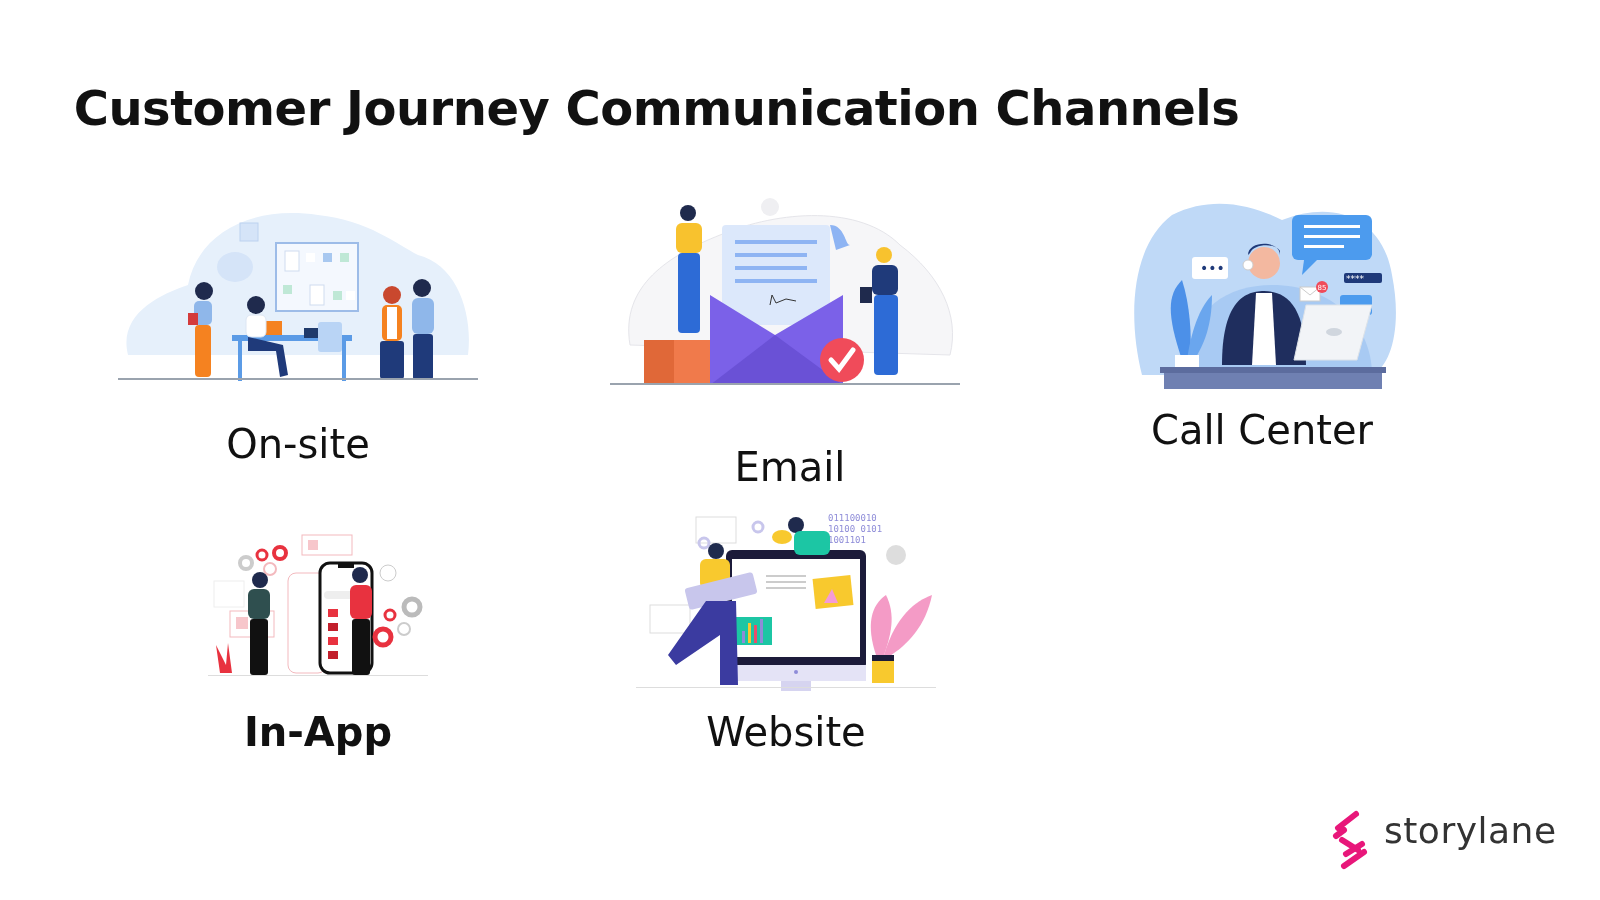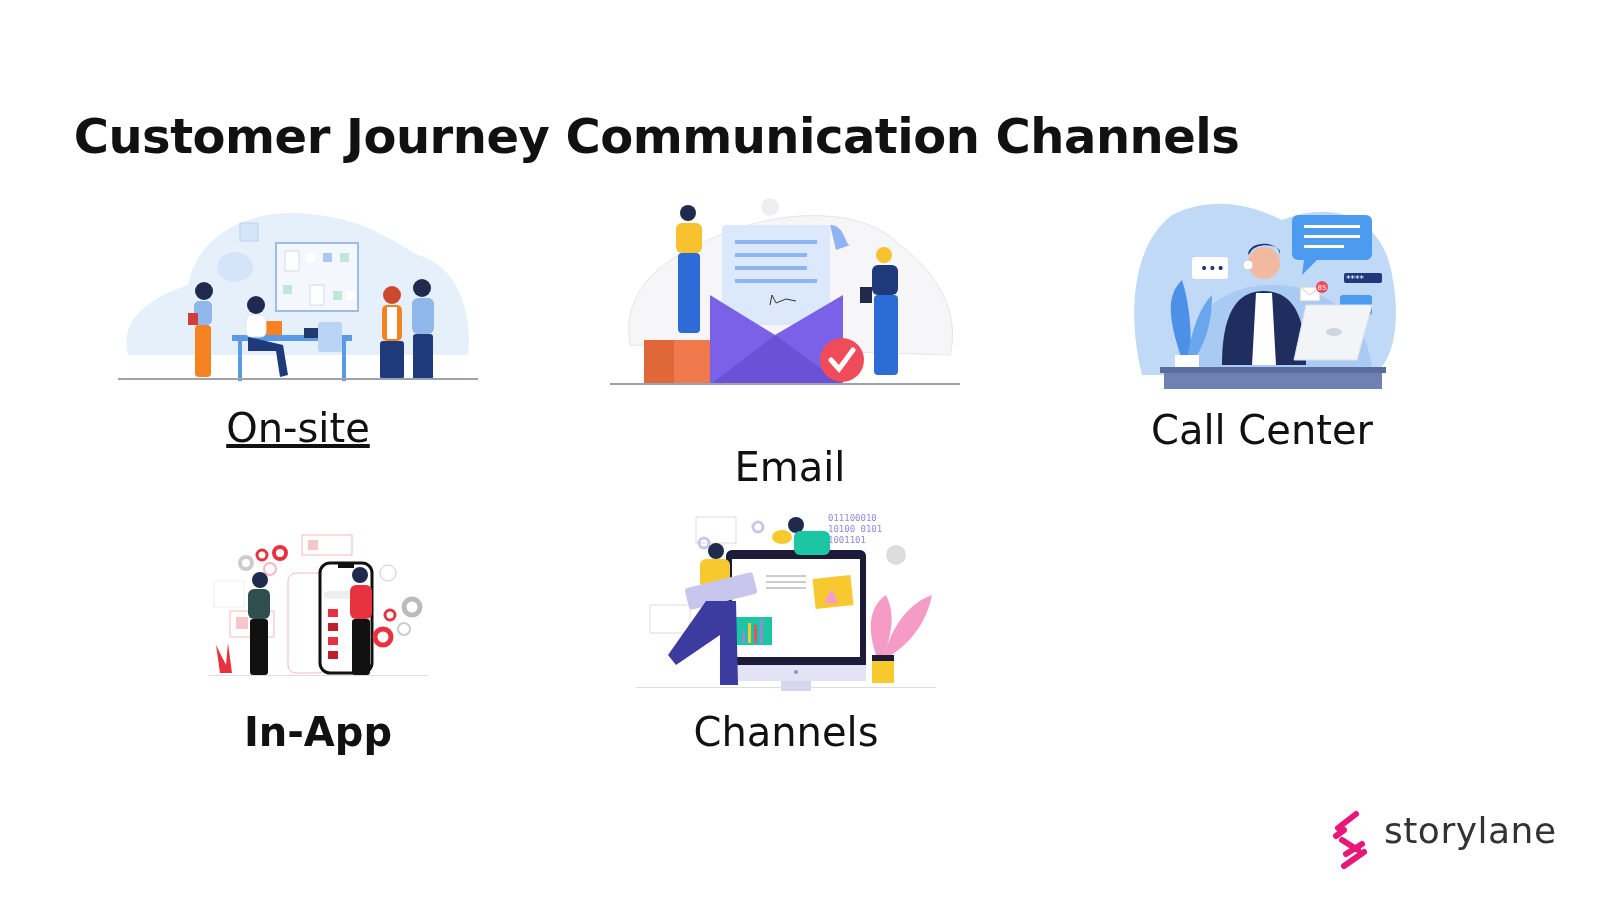--- a/index.html
+++ b/index.html
@@ -2,21 +2,21 @@
 <html><head>
 <meta charset="utf-8">
 <style>
   * { box-sizing: border-box; margin: 0; padding: 0; }
   html, body { width: 1600px; height: 900px; background: #ffffff; overflow: hidden; }
   body { position: relative; font-family: "DejaVu Sans", sans-serif; color: #111111; }
 
   .title {
     position: absolute; left: 0; top: 80px; width: 1313px; text-align: center;
     font-family: "DejaVu Sans", sans-serif; font-weight: bold; font-size: 48px;
-    letter-spacing: -0.5px; color: #111111; margin-top: 28px;
+    letter-spacing: -0.5px; color: #111111;
   }
 
   .card { position: absolute; width: 380px; }
   .card .illus { position: relative; width: 380px; height: 210px; }
   .card .label {
     position: absolute; left: 0; width: 380px; text-align: center;
     font-family: "DejaVu Sans", sans-serif; font-size: 40px; color: #111111;
   }
   svg { display: block; }
 
@@ -64,21 +64,21 @@
       <rect x="274" y="110" width="20" height="36" rx="5" fill="#F58220"></rect>
       <rect x="279" y="112" width="10" height="32" fill="#fff"></rect>
       <rect x="272" y="146" width="24" height="38" rx="3" fill="#1F3A7A"></rect>
 
       <circle cx="314" cy="93" r="9" fill="#1F2A4D"></circle>
       <rect x="304" y="103" width="22" height="36" rx="6" fill="#8FB7EA"></rect>
       <rect x="305" y="139" width="20" height="46" rx="3" fill="#1F3A7A"></rect>
       <rect x="10" y="183" width="360" height="2" fill="#9AA3AE"></rect>
     </svg>
   </div>
-  <div class="label" style="top:210px;text-decoration:underline;">On-site</div>
+  <div class="label" style="top:226px;">On-site</div>
 </div>
 
 <div class="card" style="left:600px; top:195px;">
   <div class="illus">
     <svg width="380" height="200" viewBox="0 0 380 200">
       <circle cx="170" cy="12" r="9" fill="#EFEFF2"></circle>
       <path d="M30 150 C20 90 70 60 120 40 C180 15 260 10 300 50 C340 80 360 120 350 160 Z" fill="#F6F6F8" stroke="#E5E5EA"></path>
 
       <rect x="122" y="30" width="108" height="100" rx="4" fill="#DCE8FB"></rect>
       <path d="M230 30 C245 30 245 50 250 50 L236 55 Z" fill="#8EB4F3"></path>
@@ -238,21 +238,21 @@
       <rect x="198" y="26" width="36" height="24" rx="6" fill="#1CC6A4"></rect>
       <ellipse cx="186" cy="32" rx="10" ry="7" fill="#F8C92E"></ellipse>
 
       <path d="M280 150 C270 120 275 100 290 90 C300 110 295 130 288 150 Z" fill="#F49BC6"></path>
       <path d="M288 150 C300 110 320 96 336 90 C330 120 312 140 292 152 Z" fill="#F49BC6"></path>
       <rect x="276" y="150" width="22" height="28" fill="#F8C92E"></rect>
       <rect x="276" y="150" width="22" height="6" fill="#1C1B3A"></rect>
       <rect x="40" y="182" width="300" height="1" fill="#ddd"></rect>
     </svg>
   </div>
-  <div class="label" style="top:204px;">Channels</div>
+  <div class="label" style="top:204px;">Website</div>
 </div>
 
 <div class="brand">
   <svg width="40" height="60" viewBox="0 0 40 60">
     <g stroke="#E8177A" stroke-width="6" stroke-linecap="round" fill="none">
       <line x1="8" y1="18" x2="26" y2="4"></line>
       <line x1="6" y1="26" x2="14" y2="20"></line>
       <line x1="12" y1="30" x2="28" y2="40"></line>
       <line x1="16" y1="44" x2="32" y2="34"></line>
       <line x1="14" y1="56" x2="34" y2="42"></line>

